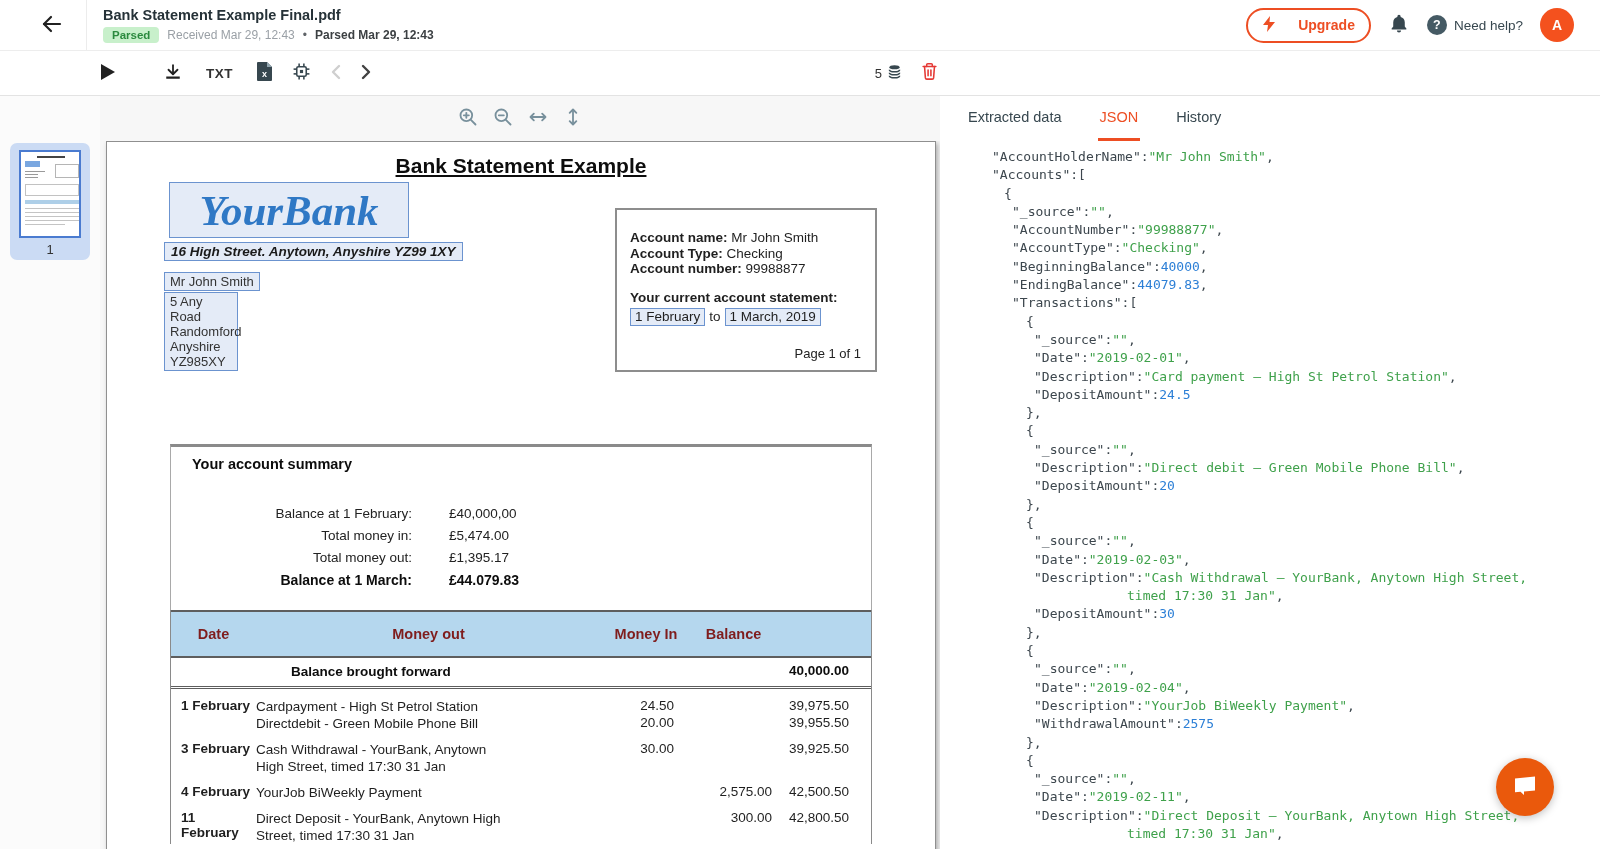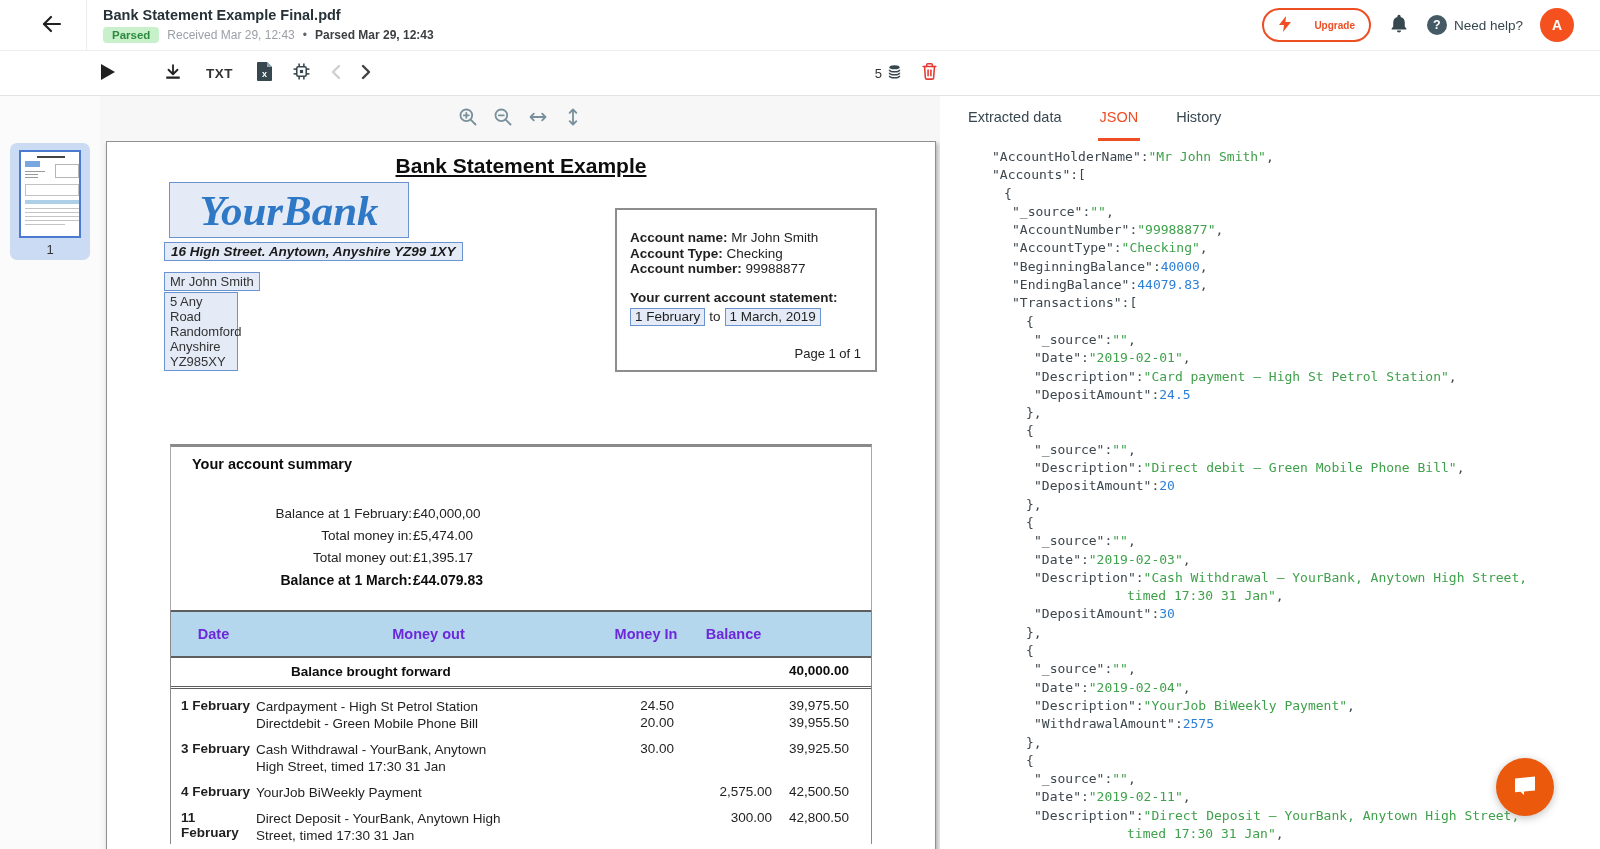--- a/index.html
+++ b/index.html
@@ -14,21 +14,21 @@
   .file-meta { margin-left:16px; }
   .file-title { font-size:14.5px; font-weight:bold; color:#263238; }
   .file-sub { display:flex; align-items:center; gap:8px; margin-top:4px; font-size:12px; }
   .badge { background:#c8f0cb; color:#2b8a3e; font-weight:bold; font-size:11.5px;
            padding:2px 9px; border-radius:4px; }
   .received { color:#9aa0a6; }
   .dot-sep { color:#5f6368; }
   .parsed-ts { color:#3c4043; font-weight:bold; }
   .topbar-right { margin-left:auto; display:flex; align-items:center; gap:17px; margin-right:26px; }
   .upgrade { display:flex; align-items:center; gap:22px; border:2px solid #ed4e23; color:#ed4e23;
-             background:#fff; font-weight:bold; font-size:10px; border-radius:18px; padding:6px 14px; cursor:pointer;
+             background:#fff; font-weight:bold; font-size:14px; border-radius:18px; padding:6px 14px; cursor:pointer;
              font-family:"Liberation Sans",sans-serif; }
   .icon-btn { border:none; background:none; cursor:pointer; display:flex; align-items:center; }
   .help { display:flex; align-items:center; gap:7px; color:#37474f; font-size:13.5px; cursor:pointer; }
   .help-circle { width:20px; height:20px; border-radius:50%; background:#455a64; color:#fff;
                  font-weight:bold; font-size:12.5px; display:flex; align-items:center; justify-content:center; }
   .avatar { width:34px; height:34px; border-radius:50%; background:#f4511e; color:#fff; font-weight:bold;
             font-size:14px; display:flex; align-items:center; justify-content:center; cursor:pointer; }
 
   
   .toolbar { height:46px; border-top:1px solid #ededed; border-bottom:1px solid #e3e3e3;
@@ -89,30 +89,30 @@
   .ab-row b { font-weight:bold; }
   .stmt-label { font-weight:bold; margin-top:13px; }
   .stmt-dates { margin-top:3px; display:flex; align-items:center; gap:4px; }
   .stmt-dates .hl { padding:0 4px; }
   .page-num { position:absolute; right:14px; bottom:9px; font-size:13px; color:#222; }
 
   .summary-box { position:absolute; left:63px; top:302px; width:702px; height:175px;
                  border:1.5px solid #a9a9a9; border-top:3px solid #8a8a8a; padding:9px 0 0 21px; }
   .summary-title { font-weight:bold; font-size:14.5px; color:#0d0d0d; }
   .summary-rows { margin-top:34px; }
-  .sum-row { display:flex; font-size:13.5px; margin-bottom:7px; color:#222; }
+  .sum-row { display:flex; font-size:13.5px; margin-bottom:7px; color:#222;gap:36px; }
   .sum-row .lbl { width:220px; text-align:right; }
   .sum-row .val { margin-left:1px; }
   .sum-row.bold { font-weight:bold; font-size:14px; color:#0d0d0d; }
 
   .txn-table { position:absolute; left:63px; top:468px; width:702px;
                border-left:1.5px solid #8a8a8a; border-right:1.5px solid #8a8a8a; }
   .t-head { display:grid; grid-template-columns:85px 345px 90px 85px 97px;
             background:#b5d7ee; border-top:2px solid #5e5e5e; border-bottom:2px solid #5e5e5e;
-            height:48px; font-weight:bold; font-size:14.5px; color:#6d28d9; }
+            height:48px; font-weight:bold; font-size:14.5px; color:#7f1d1d; }
   .t-head div { display:flex; align-items:center; justify-content:center; text-align:center; line-height:16px; }
   .t-row { display:grid; grid-template-columns:85px 345px 90px 85px 97px; font-size:13.5px; color:#1f1f1f; }
   .t-row.bbf { font-weight:bold; border-bottom:3px double #5e5e5e; padding:5px 0 6px; color:#0d0d0d; }
   .t-row.group { padding-top:9px; }
   .c-date { font-weight:bold; padding-left:10px; }
   .c-desc .inner { display:block; max-width:258px; line-height:17px; }
   .c-out { text-align:right; padding-right:17px; }
   .c-in { text-align:right; padding-right:4px; }
   .c-bal { text-align:right; padding-right:24px; }
 

